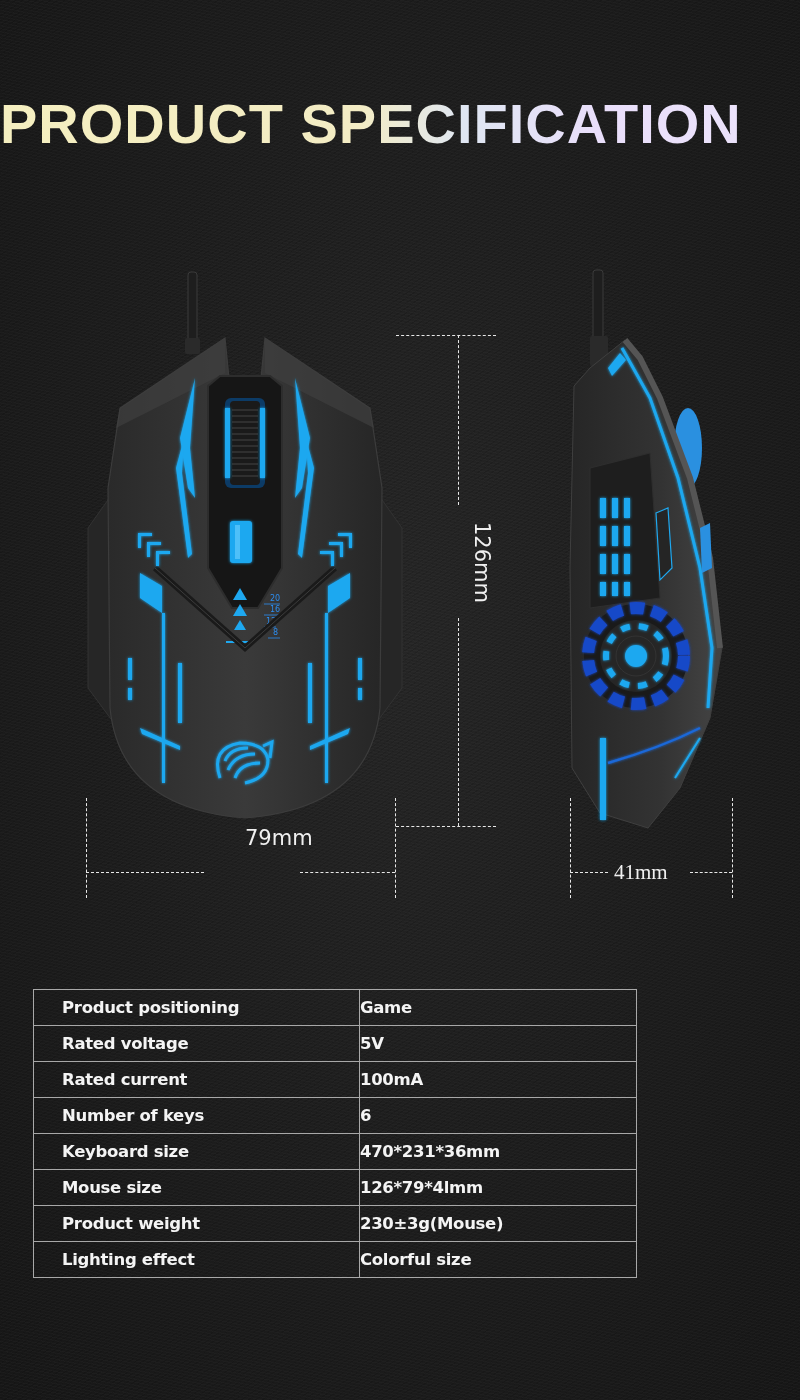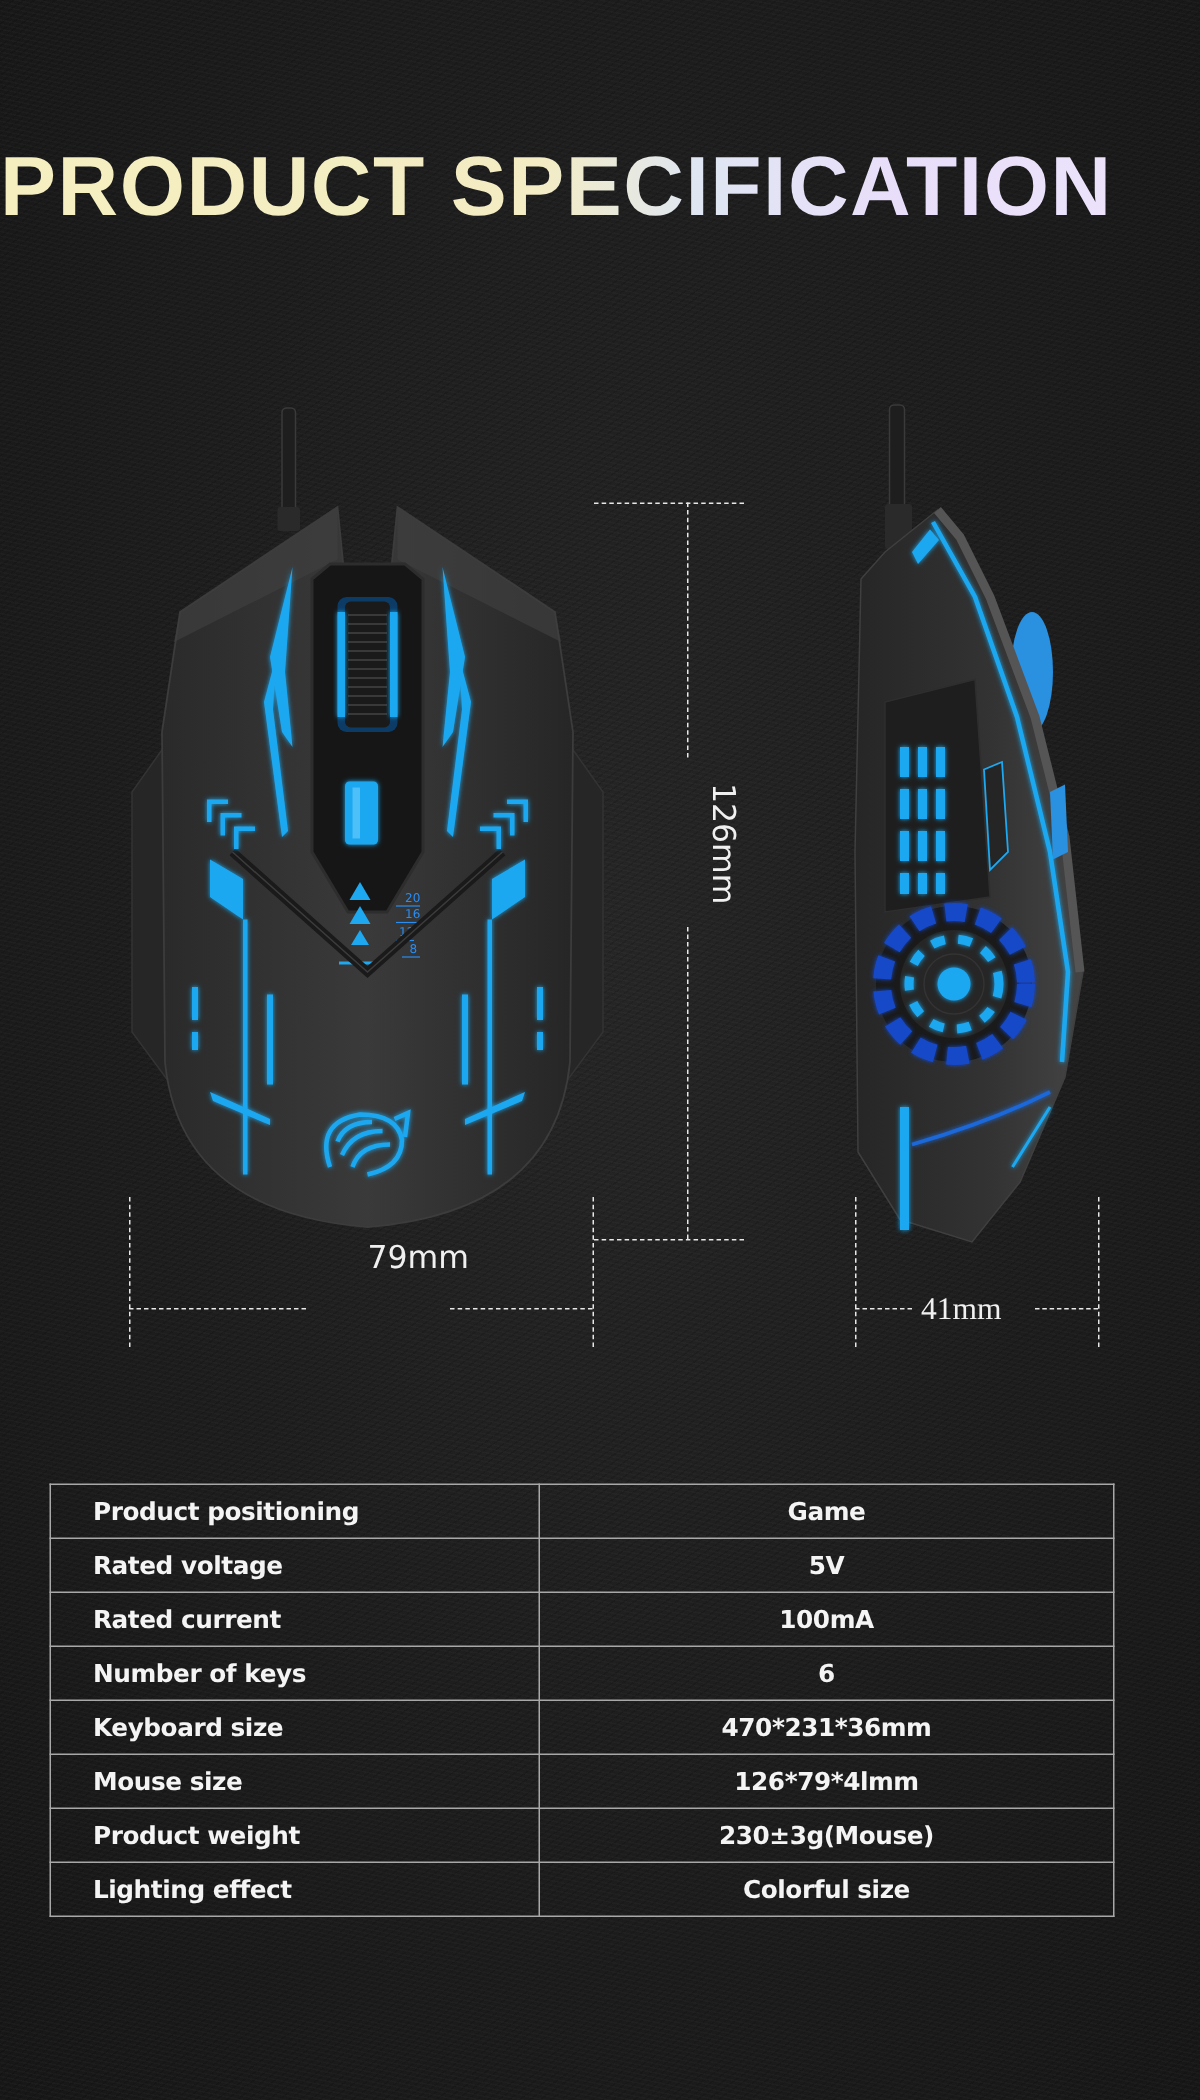--- a/index.html
+++ b/index.html
@@ -55,36 +55,36 @@
       color: #f0f0f0;
       transform-origin: left top;
       transform: rotate(90deg) translateY(-24px);
       white-space: nowrap;
       line-height: 24px;
     }
 
     
     .spec-table {
       position: absolute; left: 33px; top: 989px;
-      width: 710px;
+      width: 604px;
       border-collapse: collapse;
       font-family: "DejaVu Sans", sans-serif;
       font-size: 16.5px;
       font-weight: bold;
     }
     .spec-table td {
       border: 1.5px solid #a8a8a8;
       height: 36px;
       color: #f4f4f4;
       padding: 0;
       vertical-align: middle;
       letter-spacing: -0.3px;
     }
     .spec-table td.k { width: 326px; padding-left: 28px; text-align: left; }
-    .spec-table td.v { text-align: center; }
+    .spec-table td.v { text-align: left; }
   </style>
 </head>
 <body>
 
 <div class="texture"></div>
 
 <h1 class="title">PRODUCT SPECIFICATION</h1>
 
 <svg class="mouse-top" viewBox="0 0 330 560" xmlns="http://www.w3.org/2000/svg">
   <defs>

